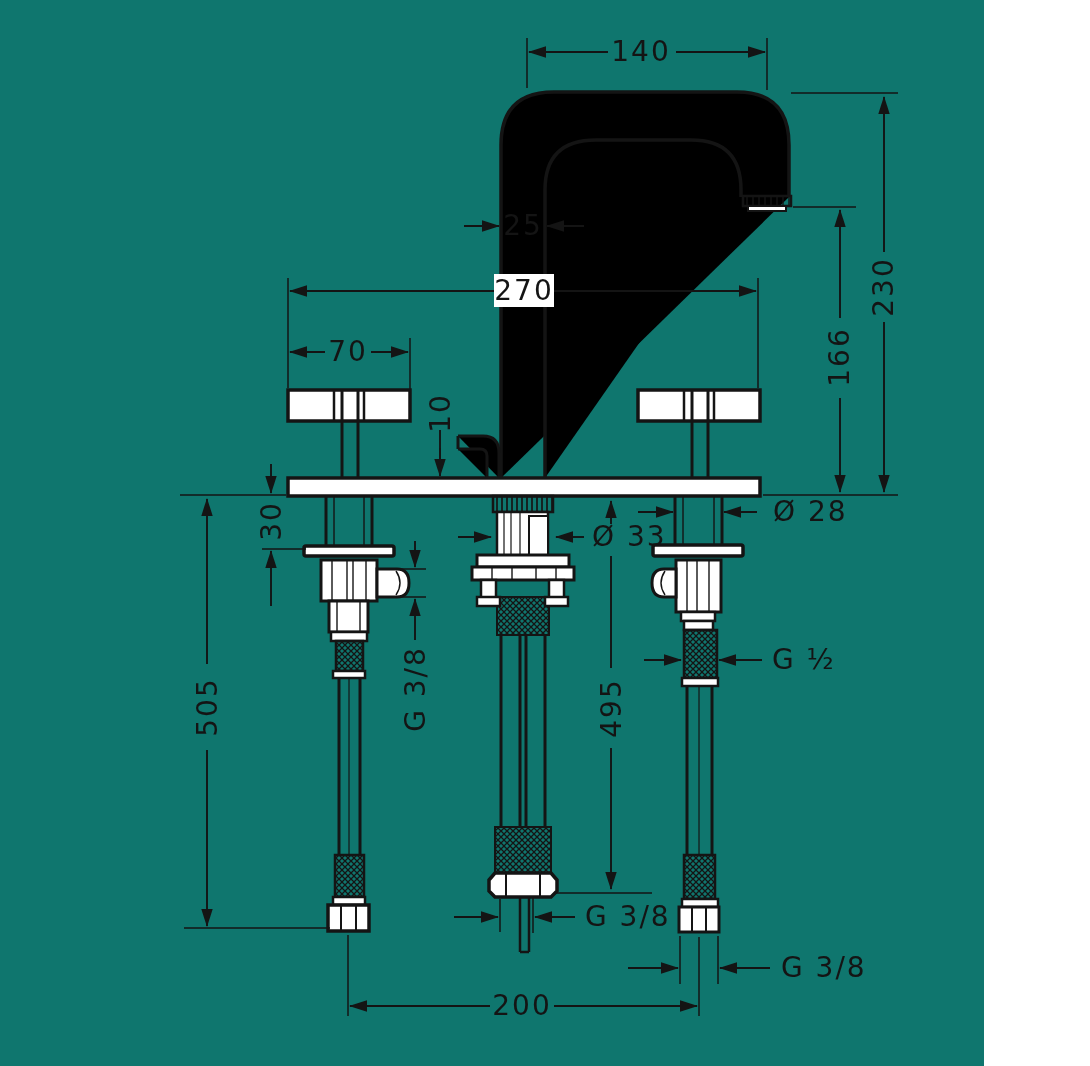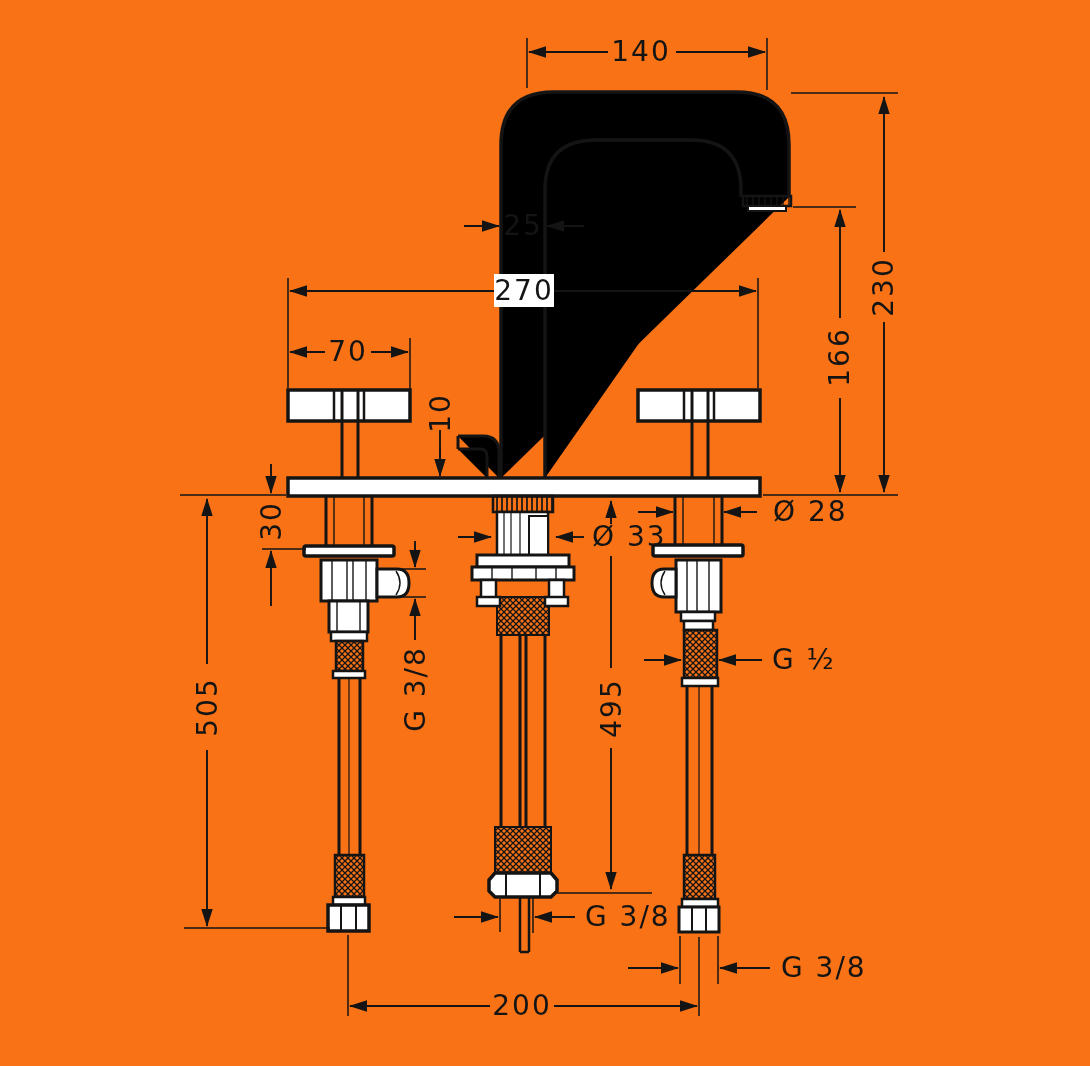--- a/index.html
+++ b/index.html
@@ -1,16 +1,16 @@
 <!DOCTYPE html>
 <html><head>
 <meta charset="utf-8">
 <style>
   html,body{margin:0;padding:0;background:#fff;}
-  .canvas{position:relative;width:1090px;height:1066px;background:#f97316;overflow:hidden;
+  .canvas{position:relative;width:984px;height:1066px;background:#0f766e;overflow:hidden;
           font-family:"DejaVu Sans",sans-serif;}
   svg{display:block;}
   .s12{stroke:#141414;stroke-width:1.2;fill:none;}
   .s14{stroke:#141414;stroke-width:1.4;fill:none;}
   .s20{stroke:#141414;stroke-width:2;}
   .s25{stroke:#141414;stroke-width:2.5;}
   .s30{stroke:#141414;stroke-width:3;}
   .s35{stroke:#141414;stroke-width:3.5;}
   .dim{stroke:#141414;stroke-width:1.9;fill:none;}
   .ext{stroke:#141414;stroke-width:1.5;fill:none;}

